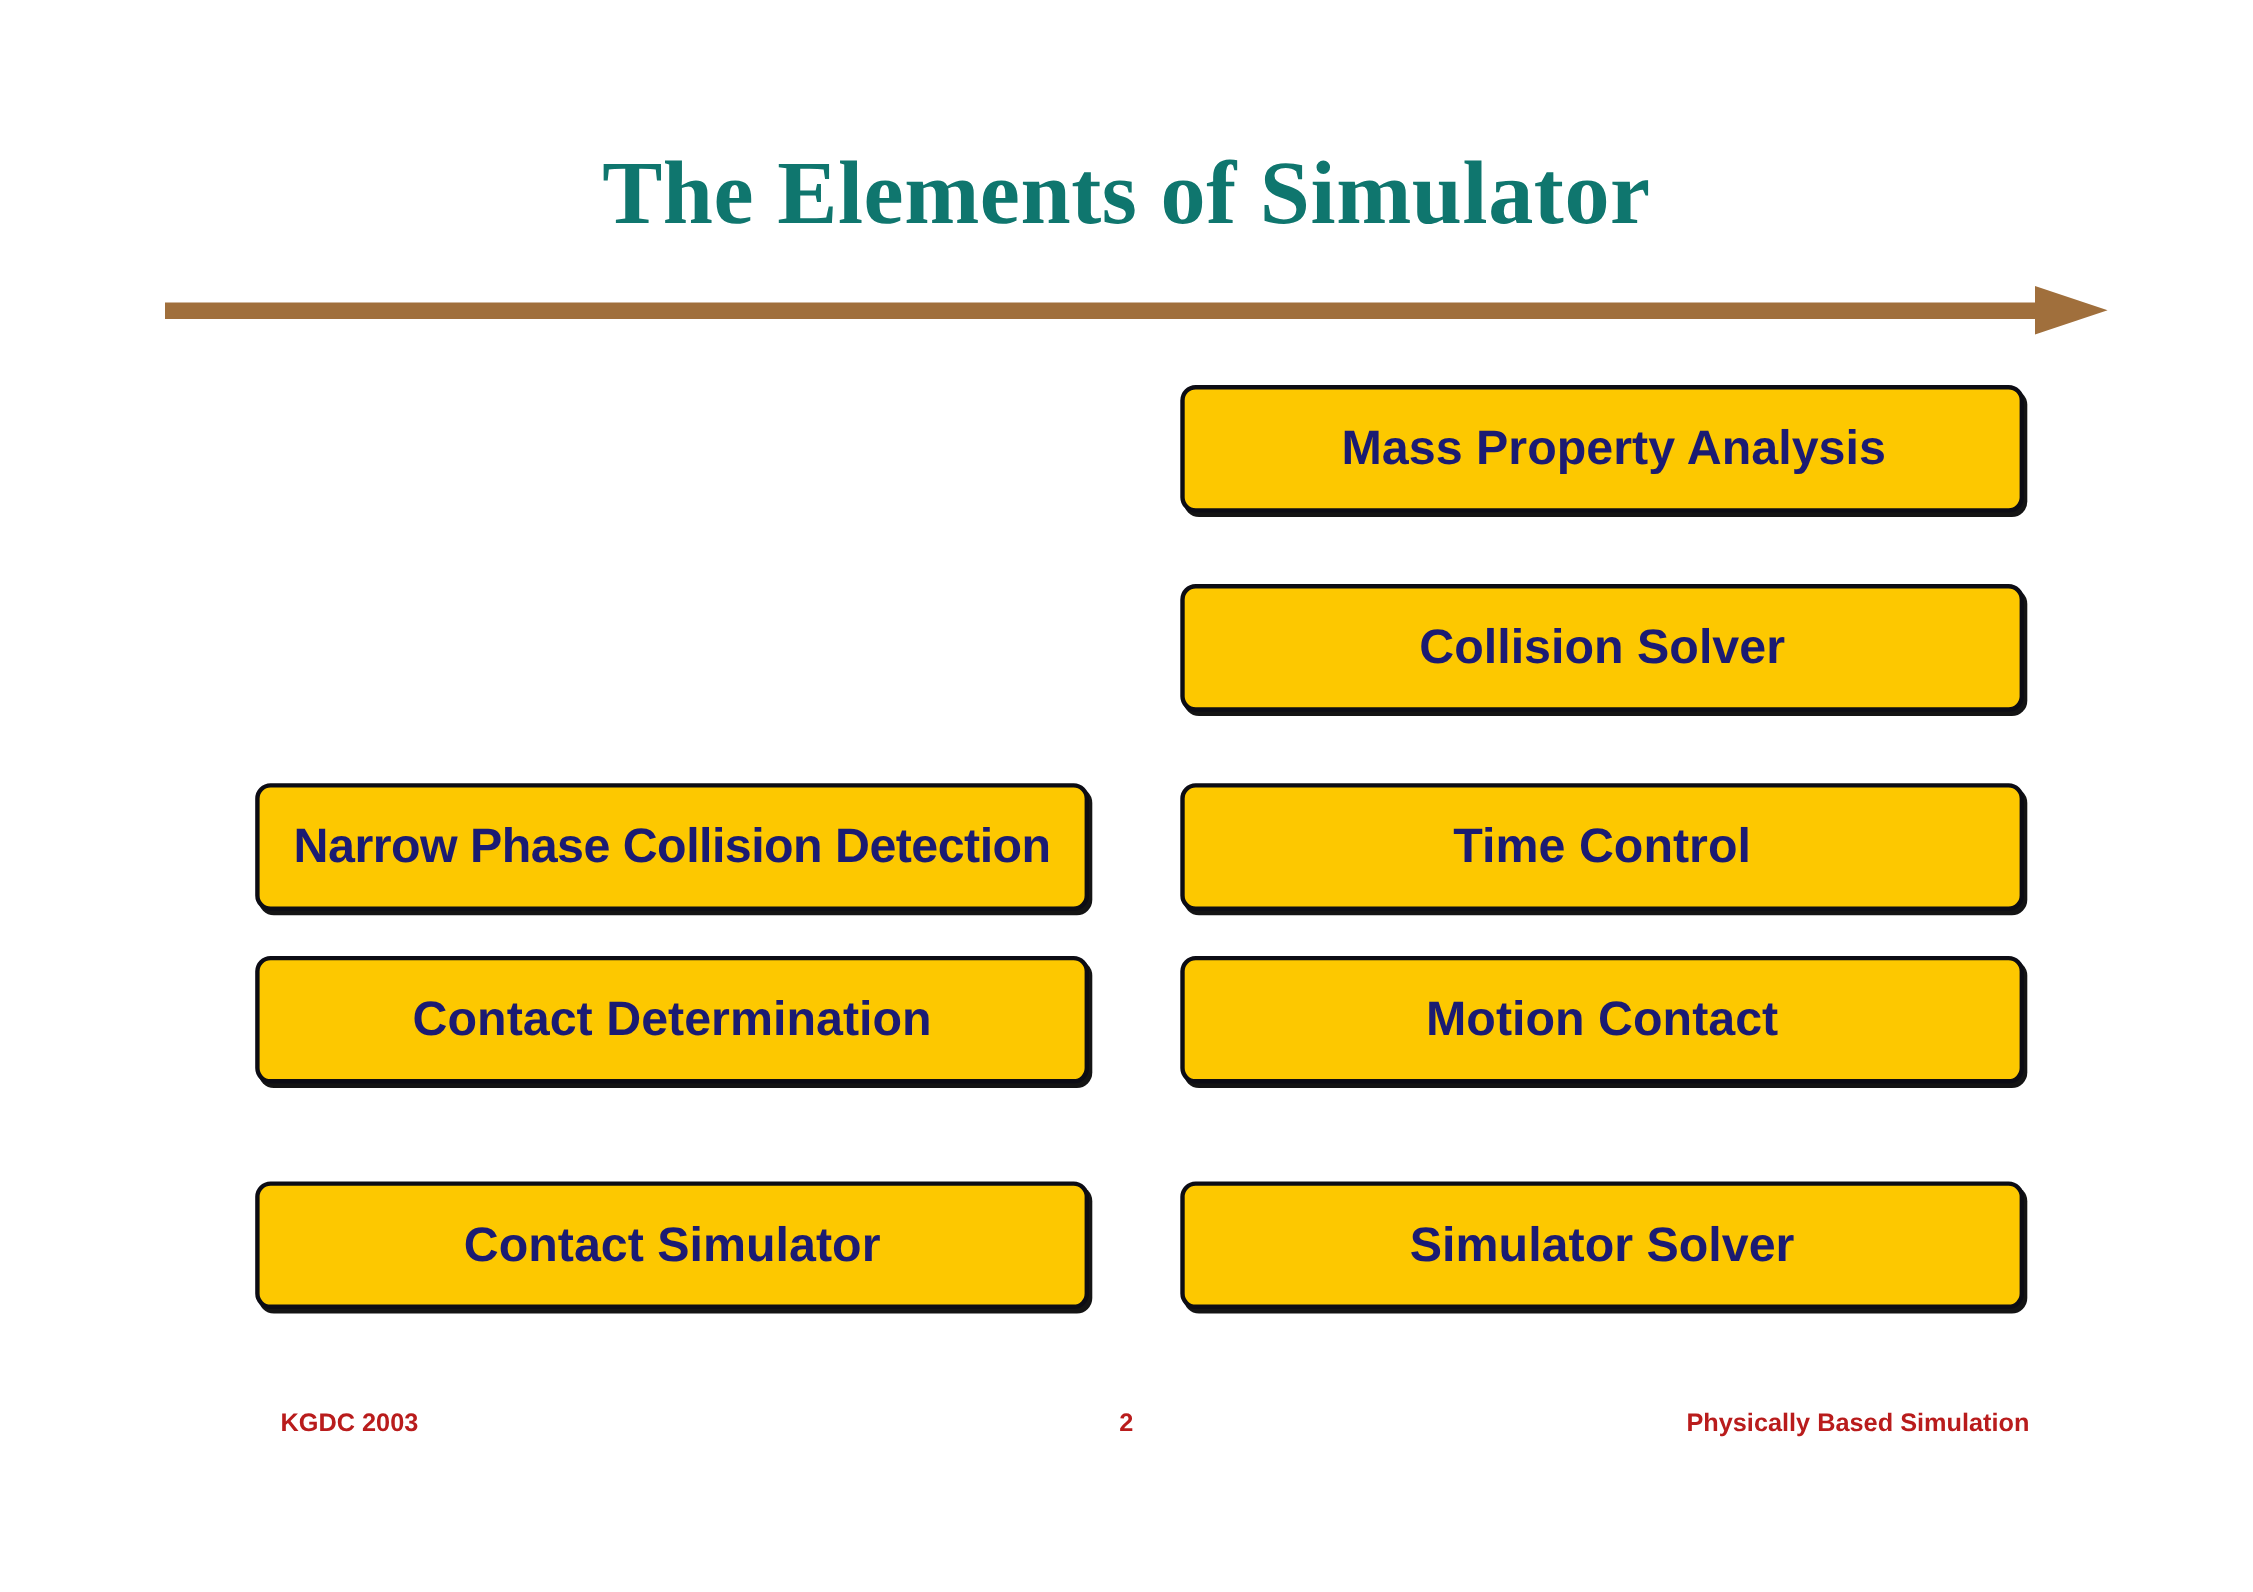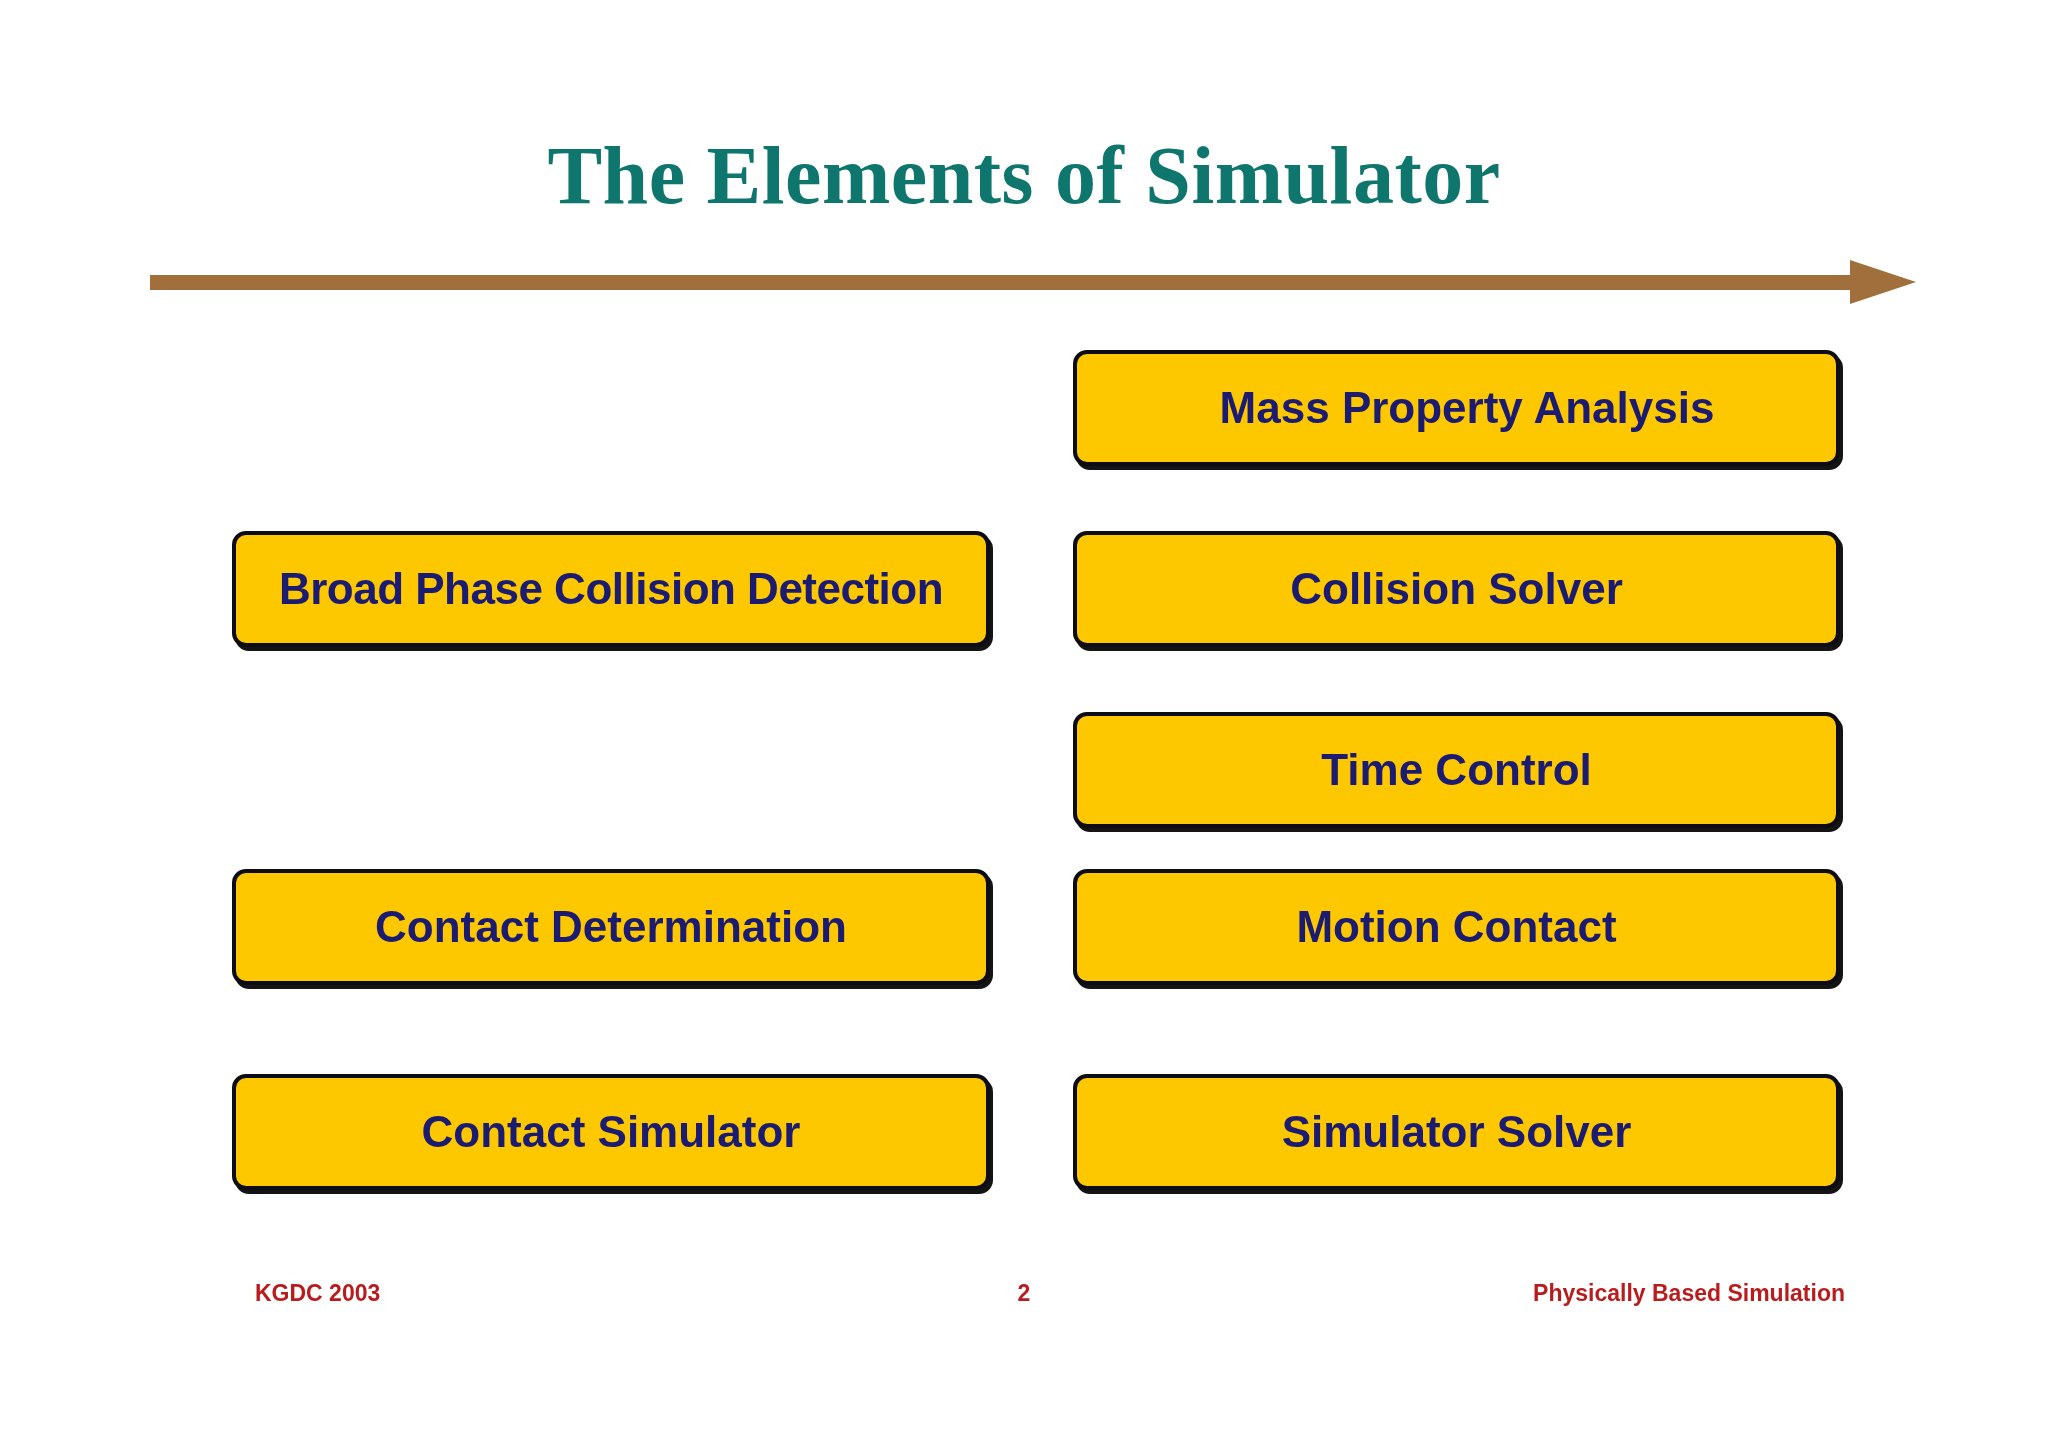--- a/index.html
+++ b/index.html
@@ -140,22 +140,22 @@
   <div class="elem-box col-right box-h row-r0">Mass Property Analysis</div>
 
   <div class="elem-box col-right box-h row-1">Collision Solver</div>
 
   <div class="elem-box col-right box-h row-2">Time Control</div>
 
   <div class="elem-box col-right box-h row-3">Motion Contact</div>
 
   <div class="elem-box col-right box-h row-4">Simulator Solver</div>
 
-  <div class="elem-box col-left box-h row-1 tight">Broad Phase Collision Detection</div>
 
+  <div class="elem-box col-left box-h row-2 tight">Narrow Phase Collision Detection</div>
 
   <div class="elem-box col-left box-h row-3">Contact Determination</div>
 
   <div class="elem-box col-left box-h row-4">Contact Simulator</div>
 
   <div id="footer">
     <div id="footer-left" class="footer-text">KGDC 2003</div>
     <div id="footer-page" class="footer-text">2</div>
     <div id="footer-right" class="footer-text">Physically Based Simulation</div>
   </div>

